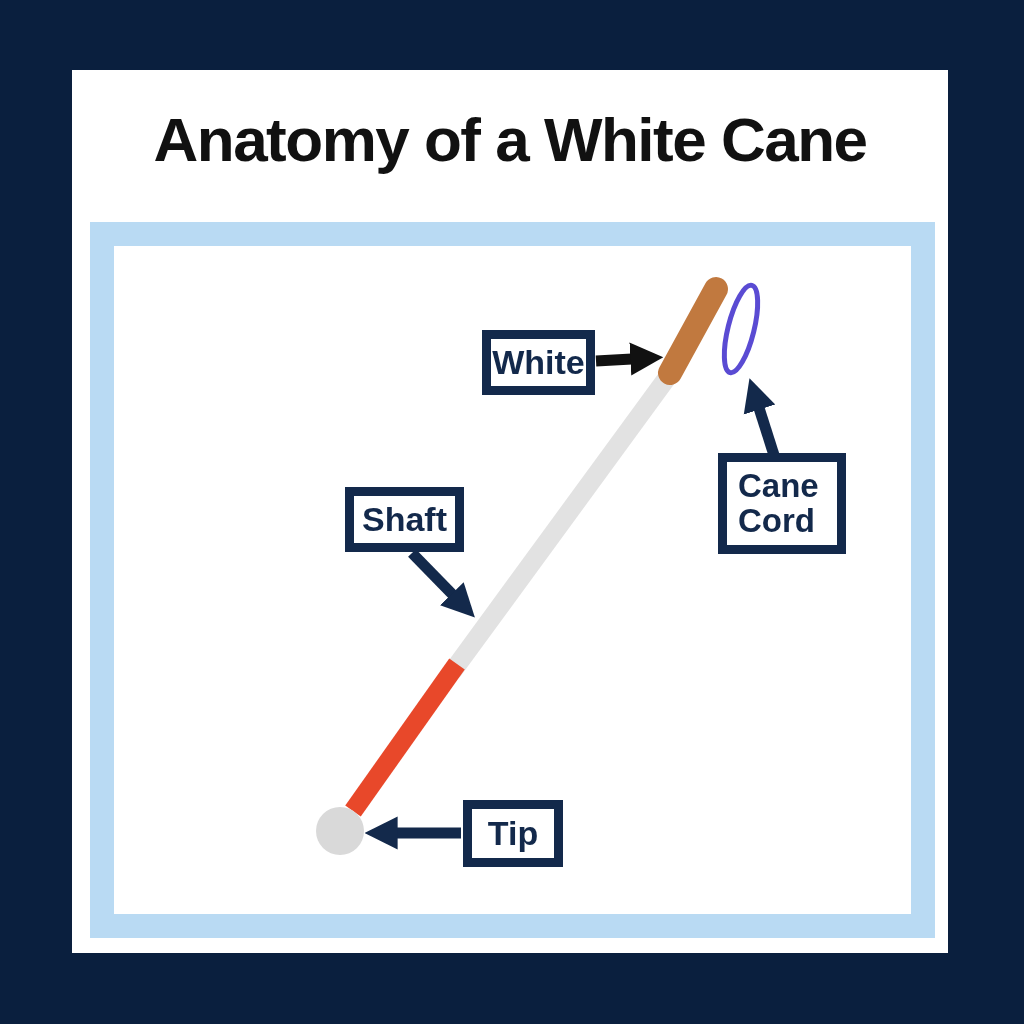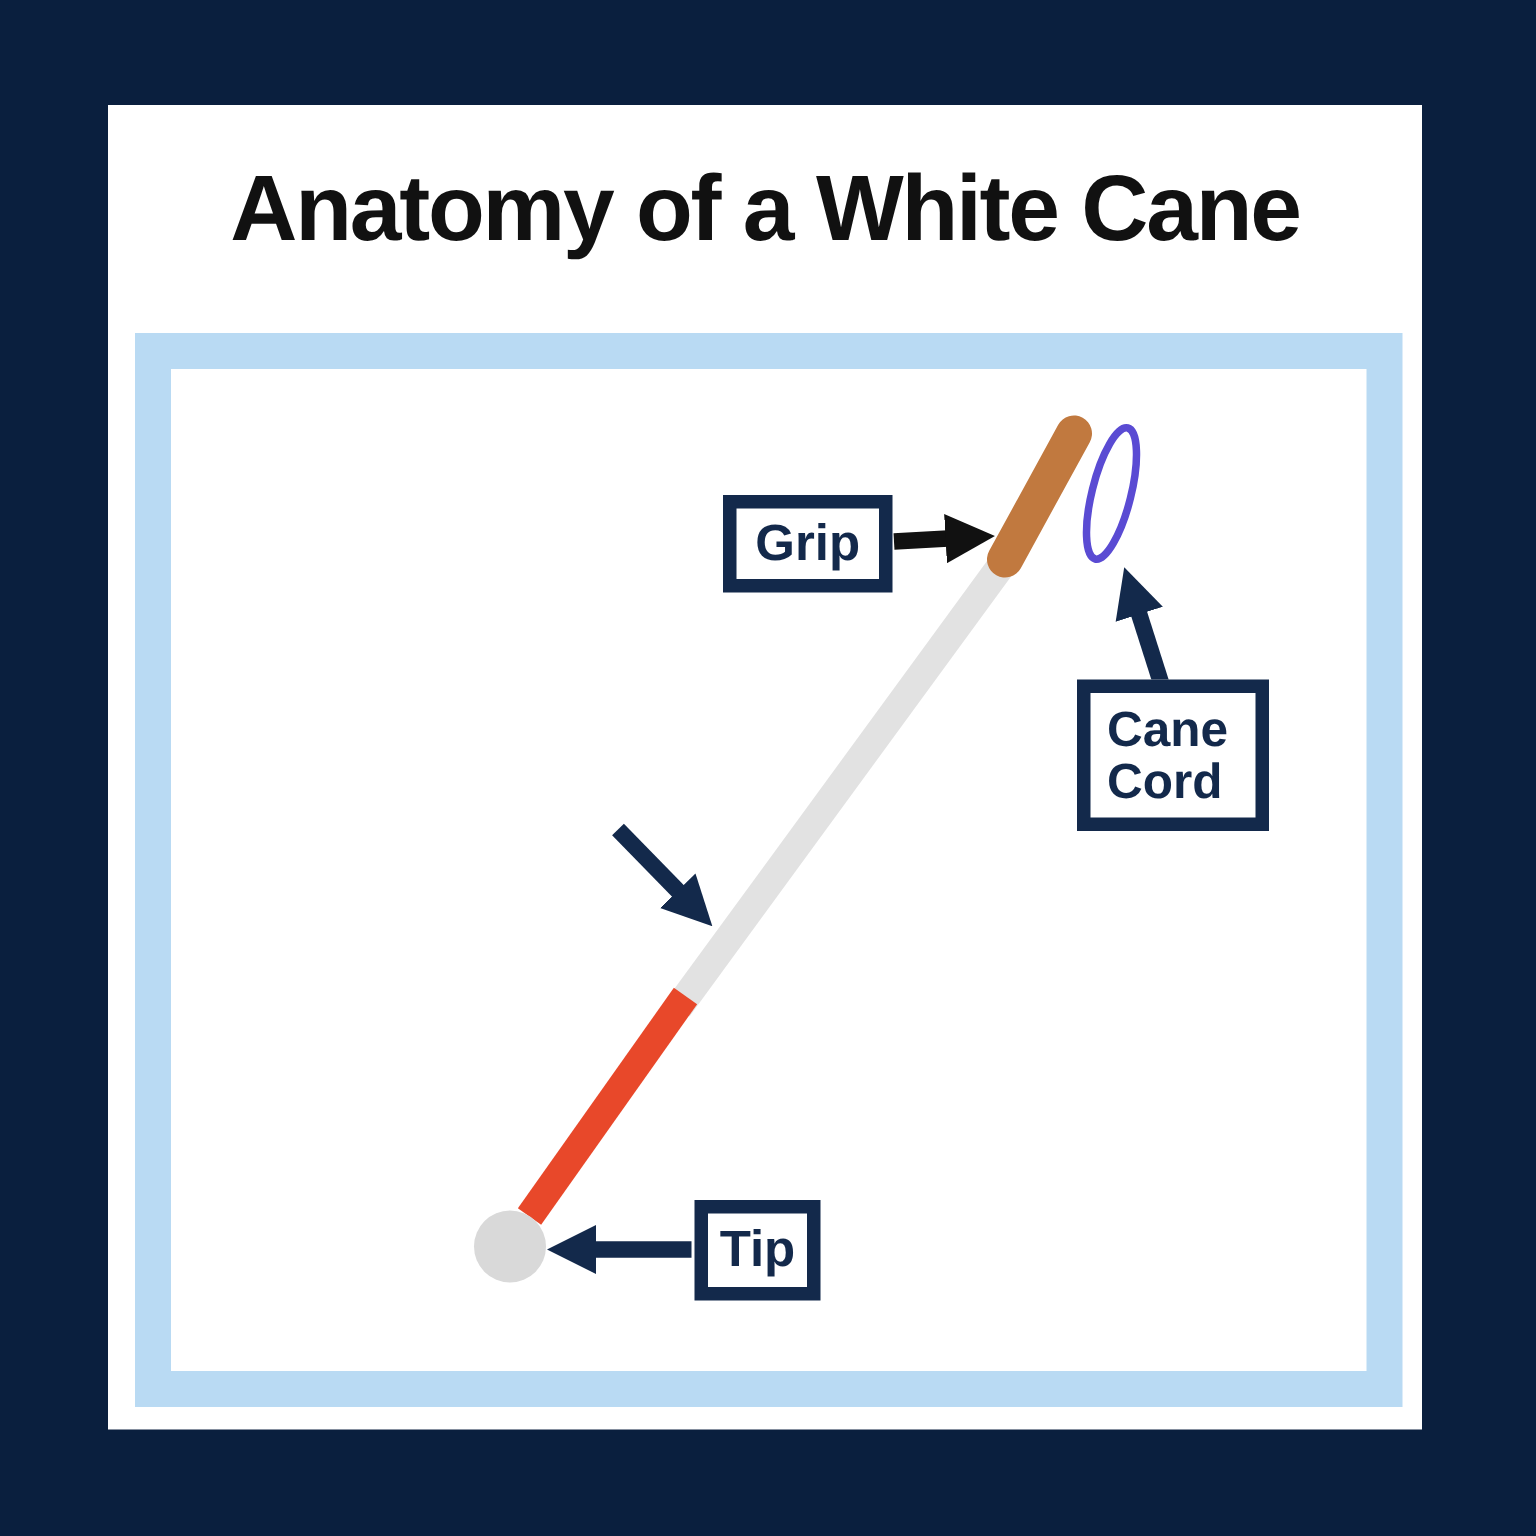--- a/index.html
+++ b/index.html
@@ -51,21 +51,21 @@
     border: 9px solid #13294b;
     color: #13294b;
     font-weight: 700;
     display: flex;
     align-items: center;
     justify-content: center;
     text-align: left;
   }
   .label-grip  { left: 482px; top: 330px; width: 113px; height: 65px; font-size: 34px; }
   .label-shaft { left: 345px; top: 487px; width: 119px; height: 65px; font-size: 34px; }
-  .label-tip   { left: 463px; top: 800px; width:  84px; height: 67px; font-size: 34px; }
+  .label-tip   { left: 463px; top: 800px; width:  100px; height: 67px; font-size: 34px; }
   .label-wrist-cord {
     left: 718px; top: 453px; width: 128px; height: 101px;
     font-size: 33px; line-height: 1.06;
     justify-content: flex-start;
     padding-left: 11px;
   }
 </style>
 </head>
 <body>
 
@@ -100,23 +100,26 @@
     <line x1="596" y1="361" x2="632" y2="359" stroke-width="11" marker-end="url(#head-black)" stroke="#111111"></line>
 
     <line x1="412" y1="553" x2="453" y2="595" stroke-width="11" marker-end="url(#head-navy)" stroke="#13294b"></line>
 
     <line x1="461" y1="833" x2="396" y2="833" stroke-width="11" marker-end="url(#head-navy)" stroke="#13294b"></line>
 
     <line x1="780" y1="474" x2="759" y2="408" stroke-width="11" marker-end="url(#head-navy)" stroke="#13294b"></line>
   </svg>
 
   <div class="label-box label-grip">
-    <span>Grip</span>
+    <span>White</span>
   </div>
 
+  <div class="label-box label-shaft">
+    <span>Shaft</span>
+  </div>
 
   <div class="label-box label-wrist-cord">
     <span>Cane Cord</span>
   </div>
 
   <div class="label-box label-tip">
     <span>Tip</span>
   </div>
 
 </div>

